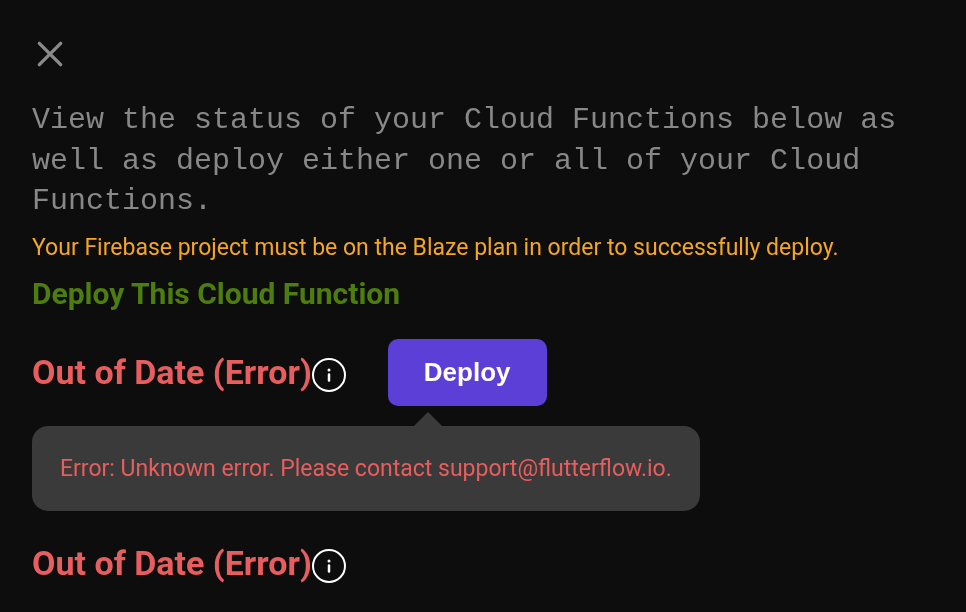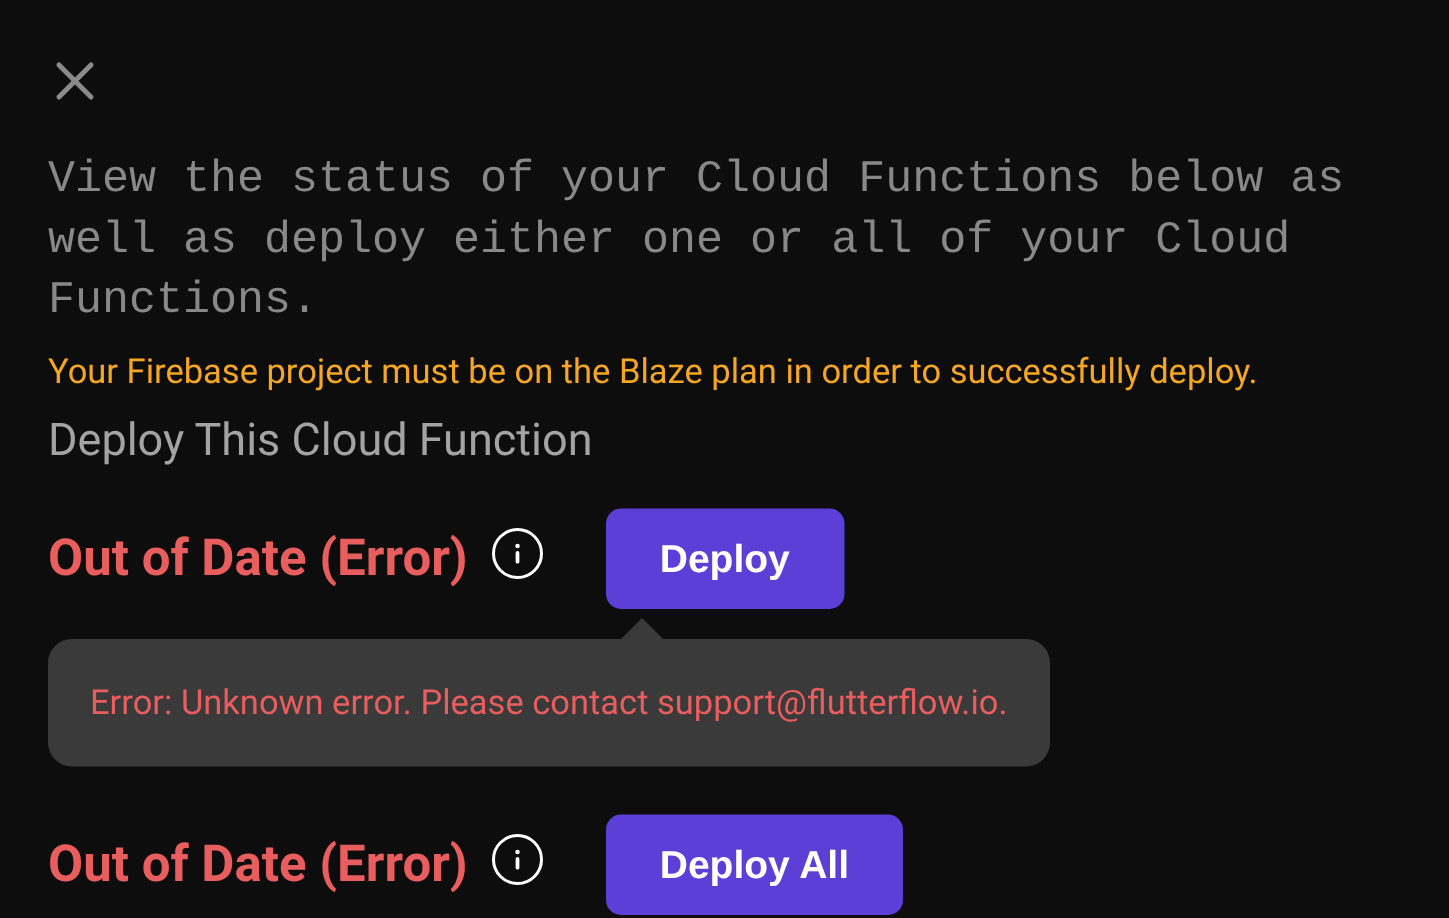--- a/index.html
+++ b/index.html
@@ -47,35 +47,35 @@
       margin-bottom: 10px;
       font-family: Liberation Mono, monospace;
     }
     .warning {
       color: #f5a623;
       font-size: 23px;
       line-height: 1.4;
       margin-bottom: 12px;
     }
     .section-title {
-      color: #a3a3a3;
+      color: #4d7c0f;
       font-size: 30px;
-      font-weight: 400;
+      font-weight: 700;
       margin-bottom: 28px;
     }
     .status-row {
       display: flex;
       align-items: center;
       gap: 18px;
       margin-bottom: 16px;
     }
     .status-label-group {
       display: flex;
-      align-items: flex-start;
-      gap: 16px;
+      align-items: flex-end;
+      gap: 0;
     }
     .status-text {
       color: #e85d5d;
       font-size: 34px;
       font-weight: 700;
     }
     .info-icon {
       width: 34px;
       height: 34px;
       border: 2.5px solid #ffffff;
@@ -170,14 +170,13 @@
 <div class="second-row">
   <div class="status-label-group">
     <span class="status-text">Out of Date (Error)</span>
     <div class="info-icon">
       <svg viewBox="0 0 24 24" fill="currentColor">
         <circle cx="12" cy="6" r="1.8"></circle>
         <rect x="10.5" y="10" width="3" height="10" rx="1.5"></rect>
       </svg>
     </div>
   </div>
-  <button class="btn">Deploy All</button>
 </div>
 
 </body></html>

